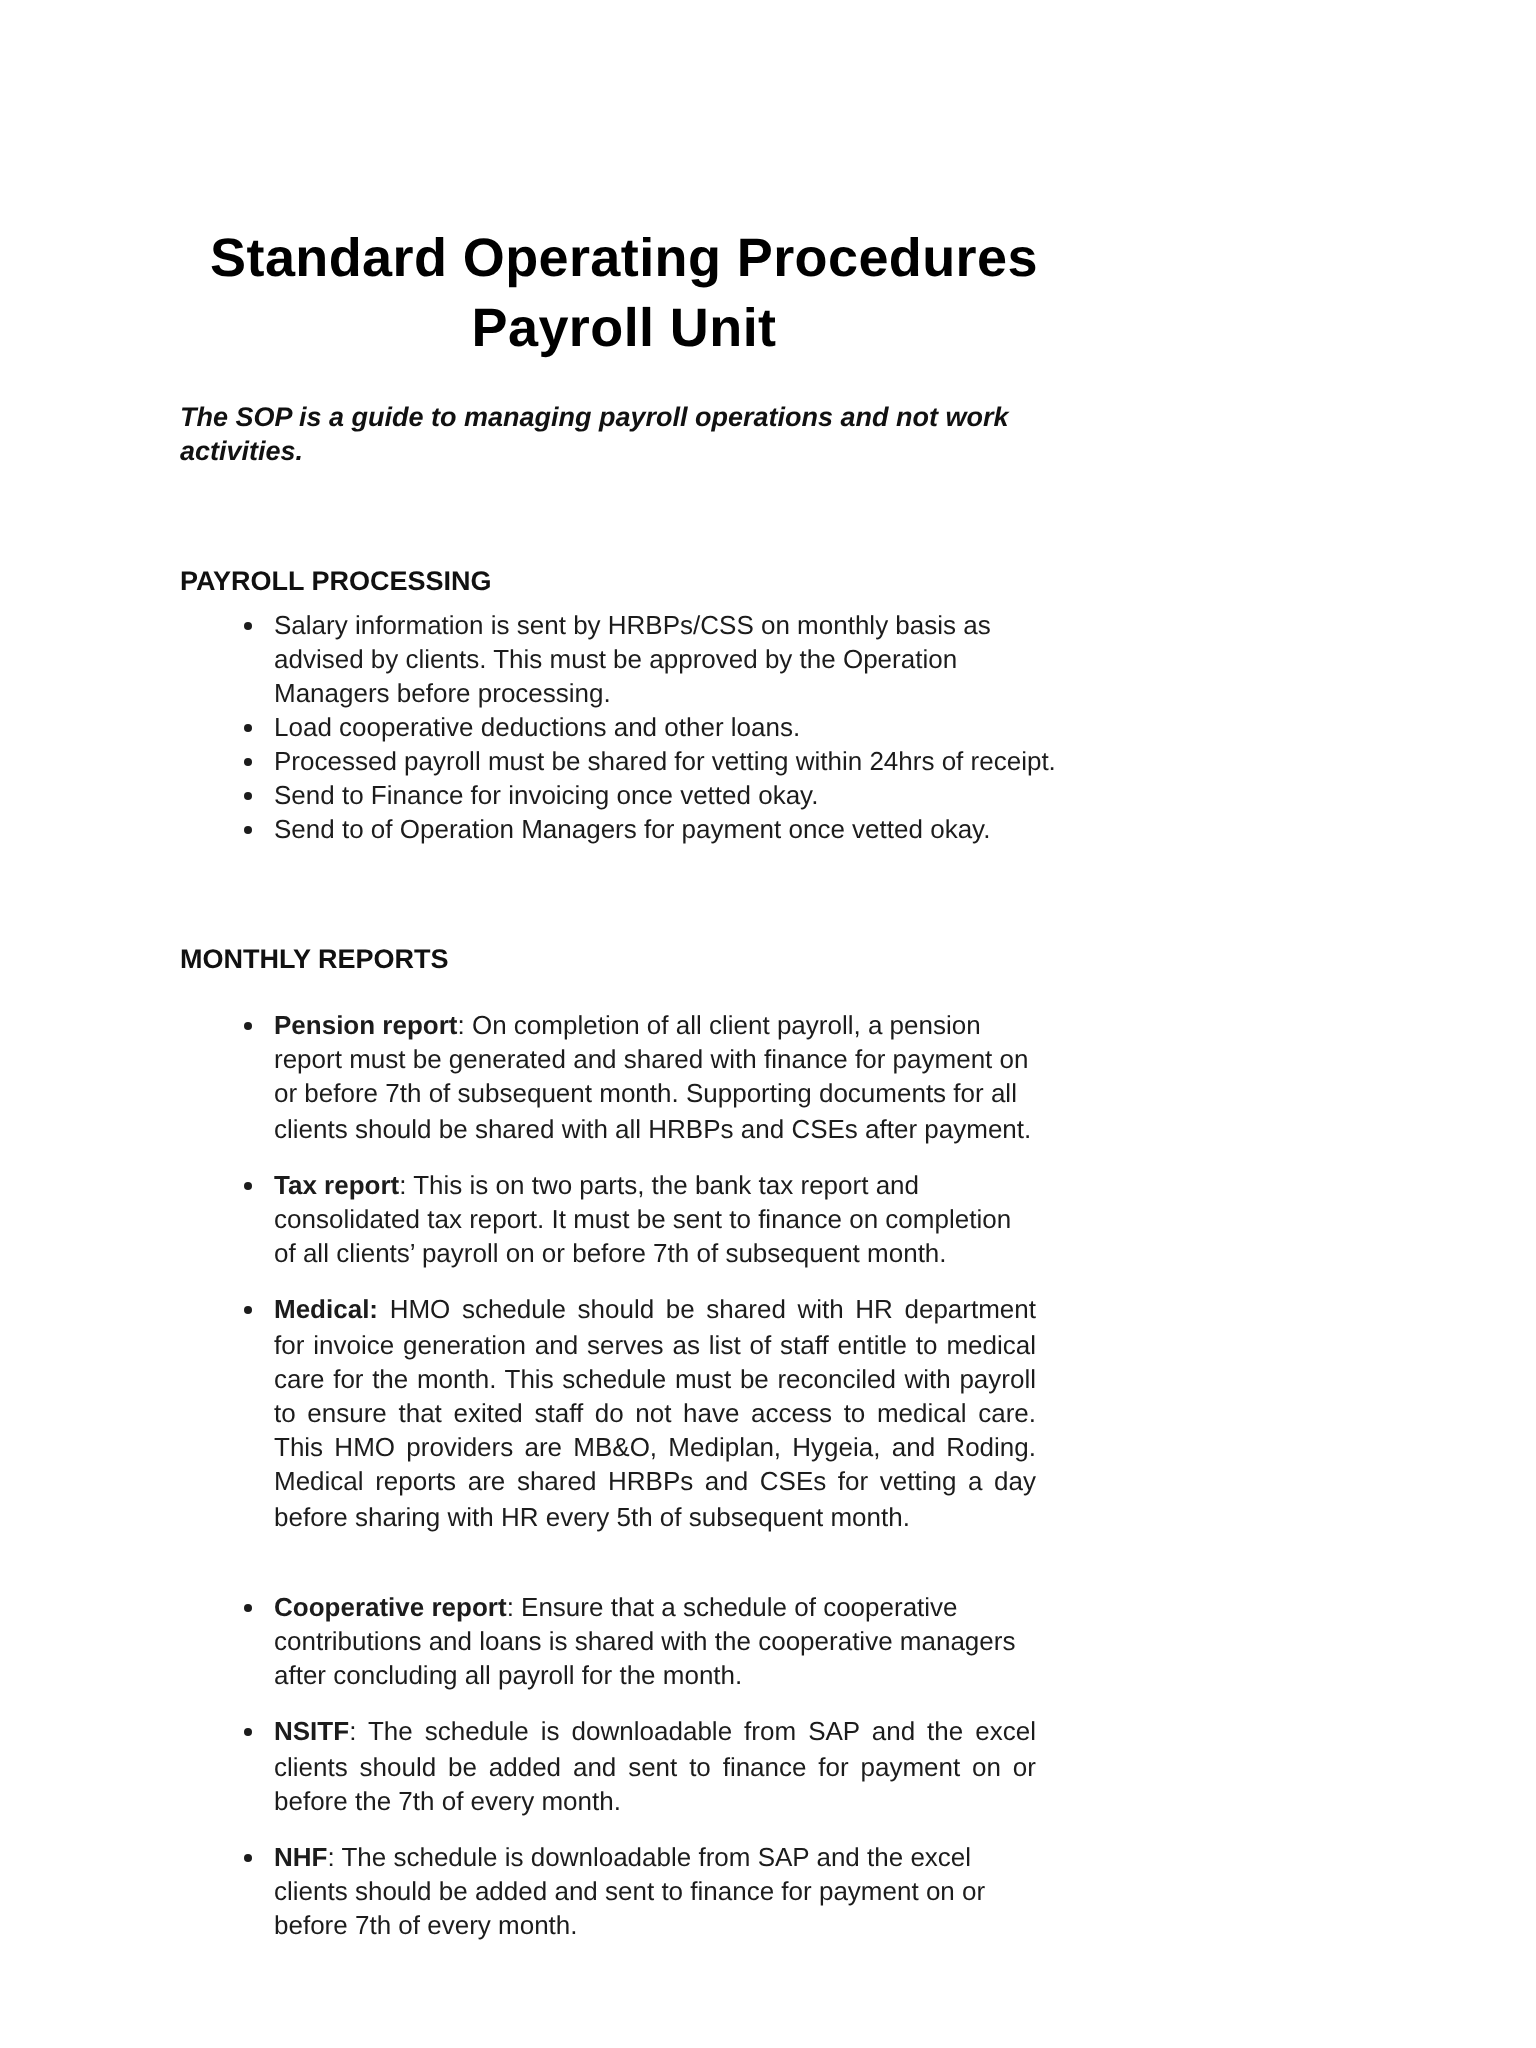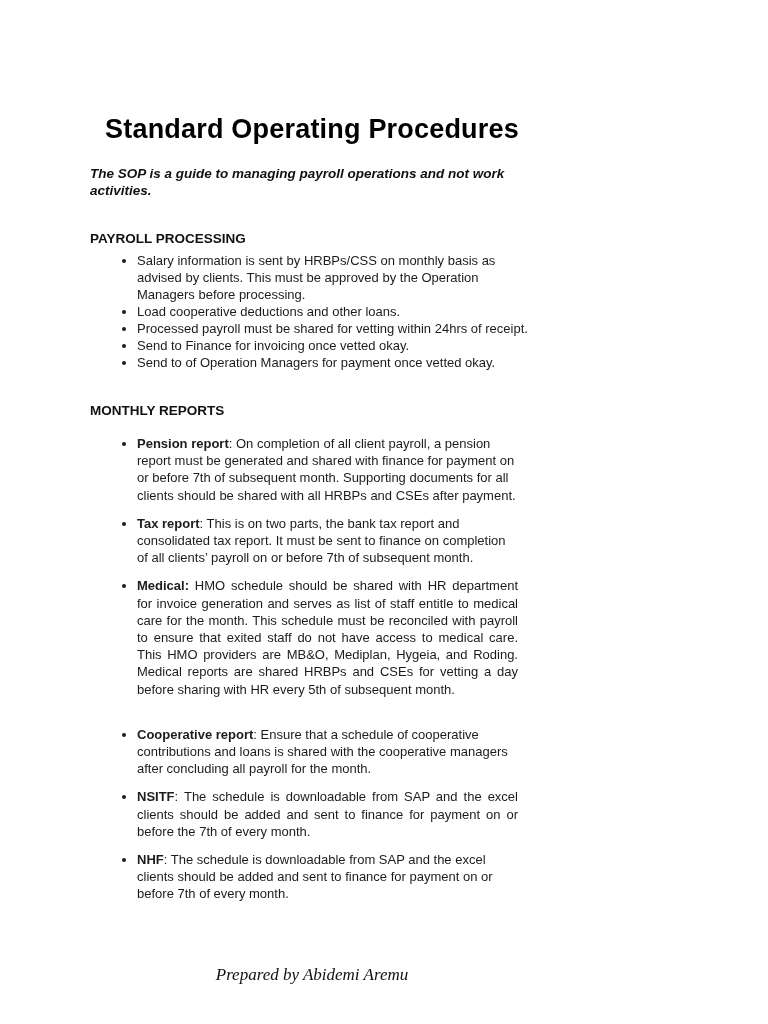--- a/index.html
+++ b/index.html
@@ -29,21 +29,21 @@
   }
   .doc-subtitle {
     margin: 18px 0 0 0;
     font-size: 13.5px;
     line-height: 17px;
     font-weight: bold;
     font-style: italic;
     color: #111111;
   }
   .section-heading {
-    margin: 31px 0 0 0;
+    margin: 48px 0 0 0;
     font-size: 13.5px;
     line-height: 17px;
     font-weight: bold;
     color: #111111;
   }
   .bullet-list {
     margin: 5px 0 0 0;
     padding: 0 0 0 47px;
     list-style: disc outside;
   }
@@ -96,20 +96,21 @@
     color: #111111;
   }
 </style>
 </head>
 <body>
 
 <div class="page">
 
   <h1 class="doc-title">
     <span>Standard Operating Procedures</span><br>
+    <span>Payroll Unit</span>
   </h1>
 
   <p class="doc-subtitle">The SOP is a guide to managing payroll operations and not work activities.</p>
 
   <h2 class="section-heading">PAYROLL PROCESSING</h2>
 
   <ul class="bullet-list">
     <li>Salary information is sent by HRBPs/CSS on monthly basis as advised by clients. This must be approved by the Operation Managers before processing.</li>
     <li>Load cooperative deductions and other loans.</li>
     <li>Processed payroll must be shared for vetting within 24hrs of receipt.</li>

